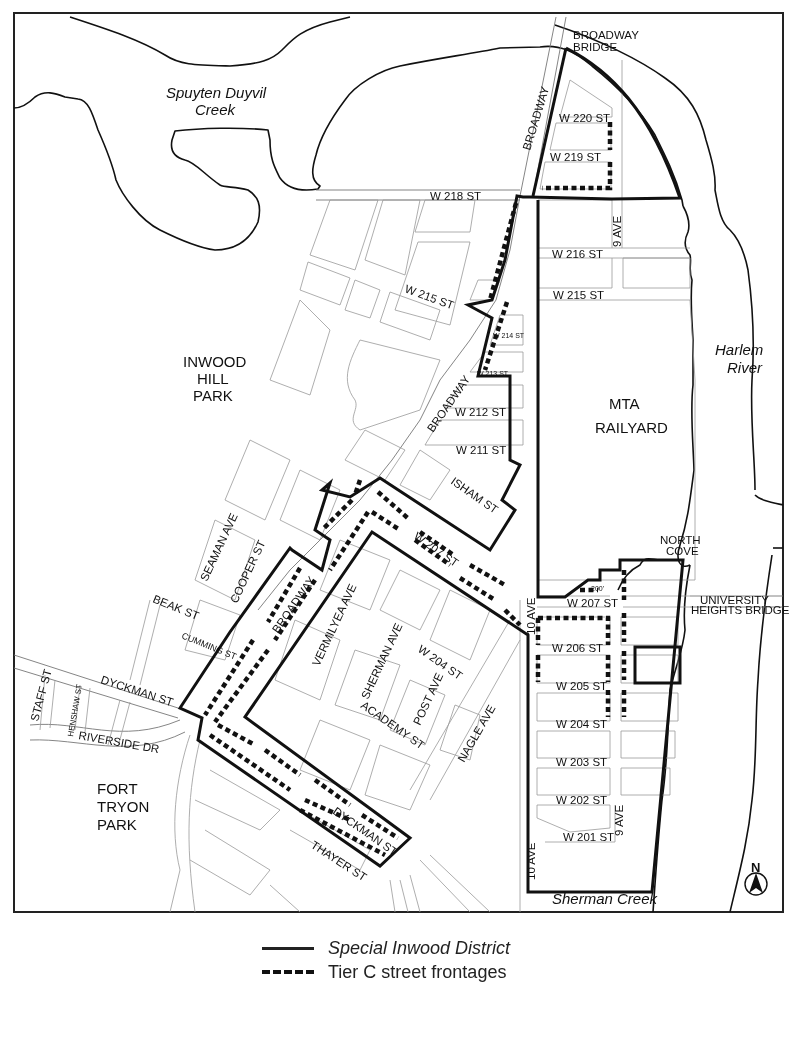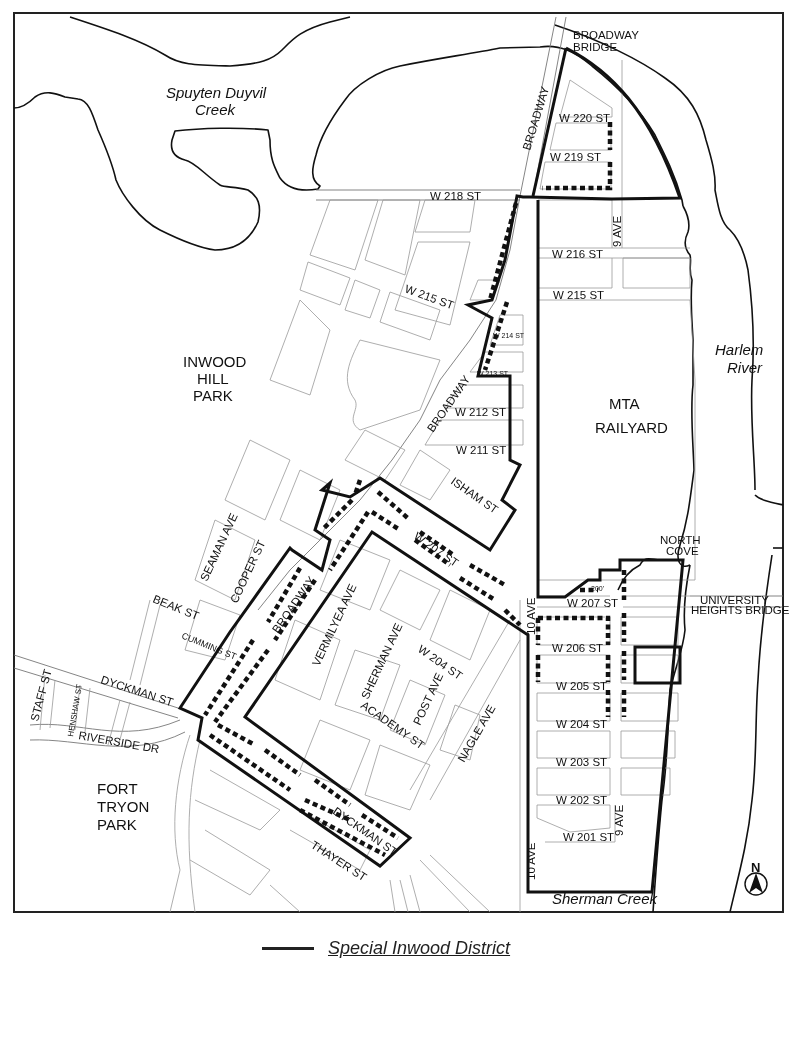--- a/index.html
+++ b/index.html
@@ -11,21 +11,21 @@
   .street { fill:none; stroke:#777; stroke-width:0.9; }
   .street-thin { fill:none; stroke:#999; stroke-width:0.8; }
   .district { fill:none; stroke:#111; stroke-width:3; stroke-linejoin:miter; }
   .tier { fill:none; stroke:#111; stroke-width:4.5; stroke-dasharray:5 3.5; }
   .lbl { font-family:"Liberation Sans", sans-serif; fill:#111; }
   .lbl-st { font-size:11.5px; }
   .lbl-sm { font-size:7px; }
   .lbl-area { font-size:15px; }
   .lbl-water { font-size:15px; font-style:italic; }
   .legend { position:absolute; left:262px; top:936px; }
-  .legend-row { display:flex; align-items:center; height:24px;text-decoration:underline; }
+  .legend-row { display:flex; align-items:center; height:24px; }
   .legend-swatch { width:52px; margin-right:14px; }
   .legend-solid { height:0; border-top:3px solid #222; }
   .legend-dash { height:0; border-top:4px dashed #111; }
   .legend-text { font-size:18px; color:#222; }
   .legend-text.it { font-style:italic; }
 </style>
 </head>
 <body>
 
 <svg id="map" viewBox="0 0 800 930" xmlns="http://www.w3.org/2000/svg">
@@ -253,13 +253,17 @@
     <circle cx="756" cy="884" r="11" fill="none" stroke="#111" stroke-width="1.4"></circle>
     <path d="M756,873 L763,893 L756,888 L749,893 Z" fill="#111"></path>
   </g>
 </svg>
 
 <div class="legend">
   <div class="legend-row">
     <div class="legend-swatch legend-solid"></div>
     <span class="legend-text it">Special Inwood District</span>
   </div>
+  <div class="legend-row">
+    <div class="legend-swatch legend-dash"></div>
+    <span class="legend-text">Tier C street frontages</span>
+  </div>
 </div>
 
 </body></html>

